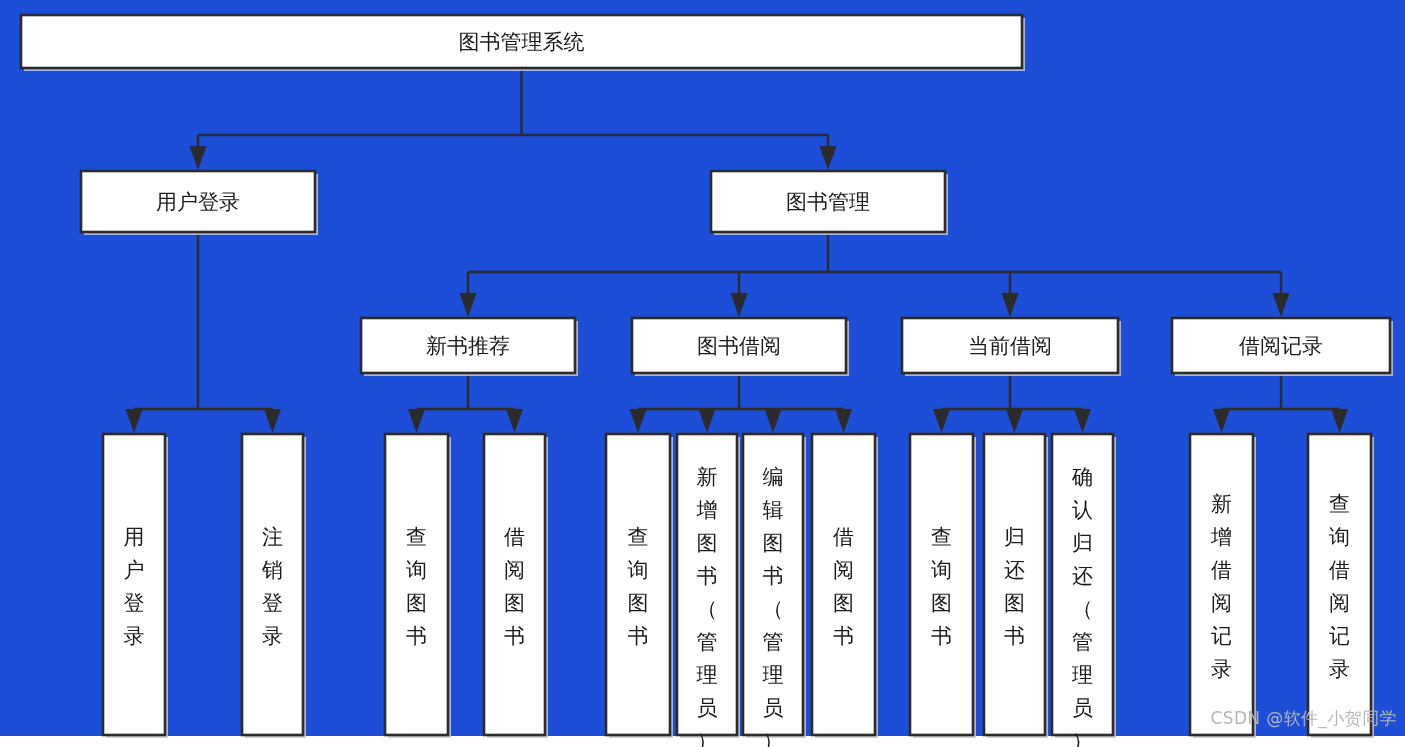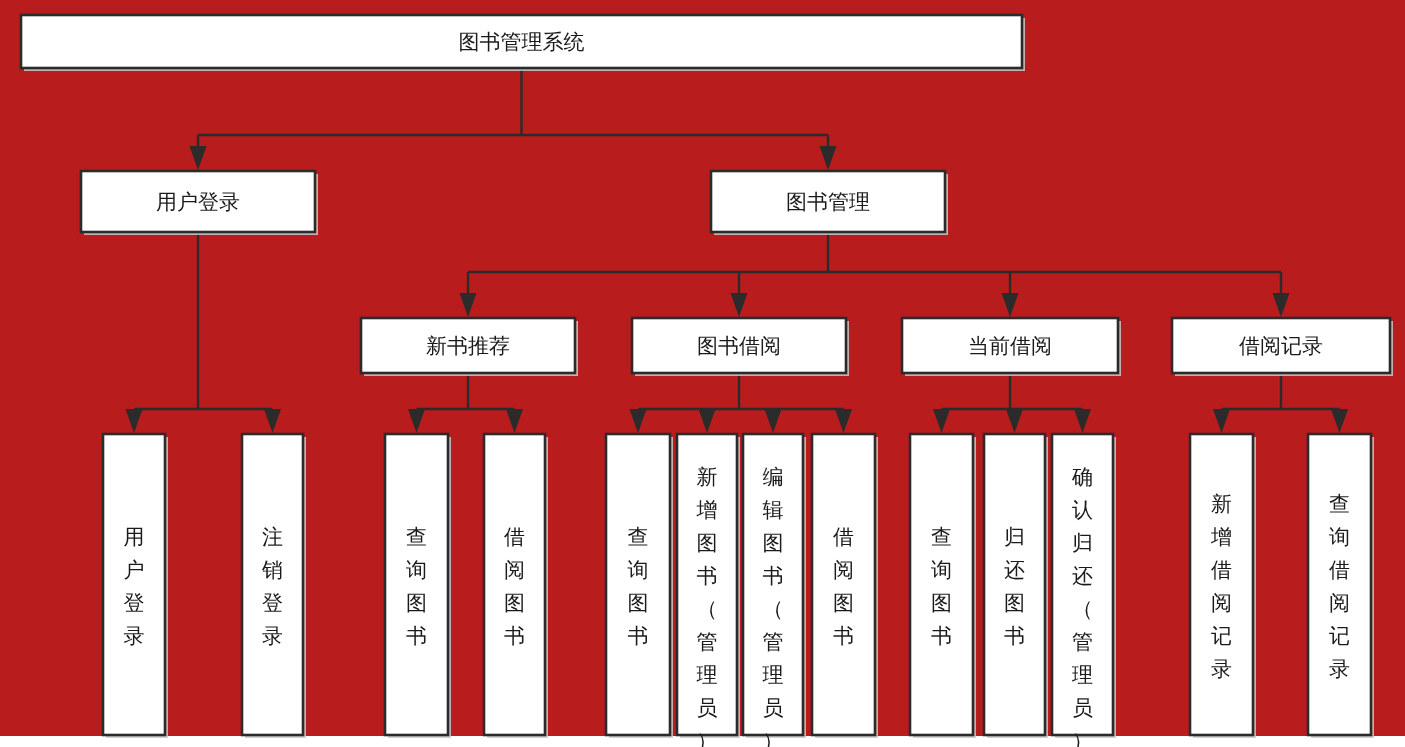--- a/index.html
+++ b/index.html
@@ -10,21 +10,21 @@
   body {
     width: 1405px;
     height: 747px;
     font-family: "DejaVu Sans", "Liberation Sans", sans-serif;
     overflow: hidden;
   }
   #diagram-root {
     position: relative;
     width: 1405px;
     height: 736px;
-    background: #b91c1c;
+    background: #1d4ed8;
   }
   svg.diagram-canvas {
     position: absolute;
     top: 0;
     left: 0;
     width: 1405px;
     height: 747px;
   }
   .node-rect {
     fill: #ffffff;
@@ -238,13 +238,14 @@
           <rect class="node-rect" x="1190" y="434" width="63" height="301"></rect>
           <text class="node-label-v" x="1221.5" y="511.24"><tspan x="1221.5" dy="0">新</tspan><tspan x="1221.5" dy="33">增</tspan><tspan x="1221.5" dy="33">借</tspan><tspan x="1221.5" dy="33">阅</tspan><tspan x="1221.5" dy="33">记</tspan><tspan x="1221.5" dy="33">录</tspan></text>
         </g>
         <g>
           <rect class="node-shadow" x="1311" y="437" width="63" height="301"></rect>
           <rect class="node-rect" x="1308" y="434" width="63" height="301"></rect>
           <text class="node-label-v" x="1339.5" y="511.24"><tspan x="1339.5" dy="0">查</tspan><tspan x="1339.5" dy="33">询</tspan><tspan x="1339.5" dy="33">借</tspan><tspan x="1339.5" dy="33">阅</tspan><tspan x="1339.5" dy="33">记</tspan><tspan x="1339.5" dy="33">录</tspan></text>
         </g>
       </g>
   </svg>
+  <div class="watermark-text">CSDN @软件_小贺同学</div>
 </div>
 
 </body></html>

